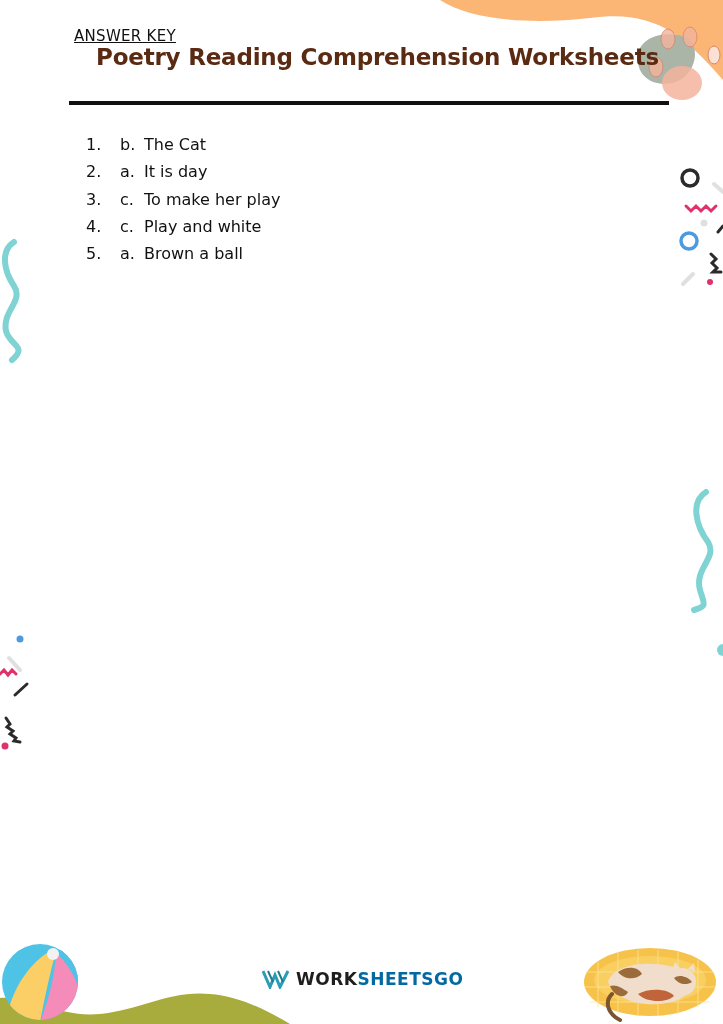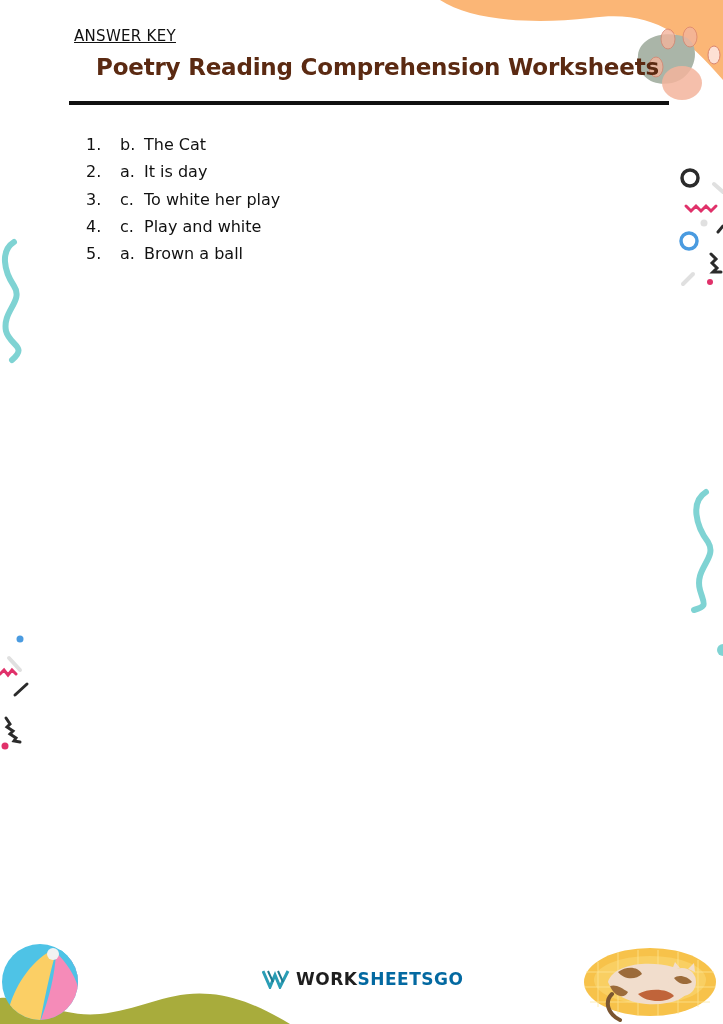--- a/index.html
+++ b/index.html
@@ -1,19 +1,19 @@
 <!DOCTYPE html>
 <html><head>
 <meta charset="utf-8">
 <style>
   html, body { margin: 0; padding: 0; }
   body { width: 723px; height: 1024px; position: relative; overflow: hidden; background: #ffffff; font-family: "DejaVu Sans", sans-serif; }
   .abs { position: absolute; }
   .answer-key { left: 74px; top: 27px; font-family: "DejaVu Sans", sans-serif; font-size: 15px; color: #111; letter-spacing: 0.3px; text-decoration: underline; }
-  .title { left: 96px; top: 54px; font-family: "DejaVu Sans", sans-serif; font-weight: bold; font-size: 23px; color: #5b2a12; letter-spacing: -0.2px; }
+  .title { left: 96px; top: 44px; font-family: "DejaVu Sans", sans-serif; font-weight: bold; font-size: 23px; color: #5b2a12; letter-spacing: -0.2px; }
   .rule { left: 69px; top: 101px; width: 600px; height: 4px; background: #111; }
   .answers { left: 86px; top: 131px; margin: 0; padding: 0; list-style: none; font-family: "DejaVu Sans", sans-serif; font-size: 16px; color: #111; }
   .answers li { height: 27.3px; display: flex; align-items: center; }
   .num { width: 34px; }
   .letter { width: 24px; }
   .footer-logo { left: 262px; top: 969px; display: flex; align-items: center; font-family: "DejaVu Sans", sans-serif; font-weight: bold; font-size: 17px; letter-spacing: 0.5px; }
   .footer-logo .w1 { color: #1e1e1e; }
   .footer-logo .w2 { color: #0369a1; }
   .footer-logo .w3 { color: #0369a1; }
   svg { display: block; }
@@ -45,21 +45,21 @@
     <span>The Cat</span>
   </li>
   <li>
     <span class="num">2.</span>
     <span class="letter">a.</span>
     <span>It is day</span>
   </li>
   <li>
     <span class="num">3.</span>
     <span class="letter">c.</span>
-    <span>To white her play</span>
+    <span>To make her play</span>
   </li>
   <li>
     <span class="num">4.</span>
     <span class="letter">c.</span>
     <span>Play and white</span>
   </li>
   <li>
     <span class="num">5.</span>
     <span class="letter">a.</span>
     <span>Brown a ball</span>

